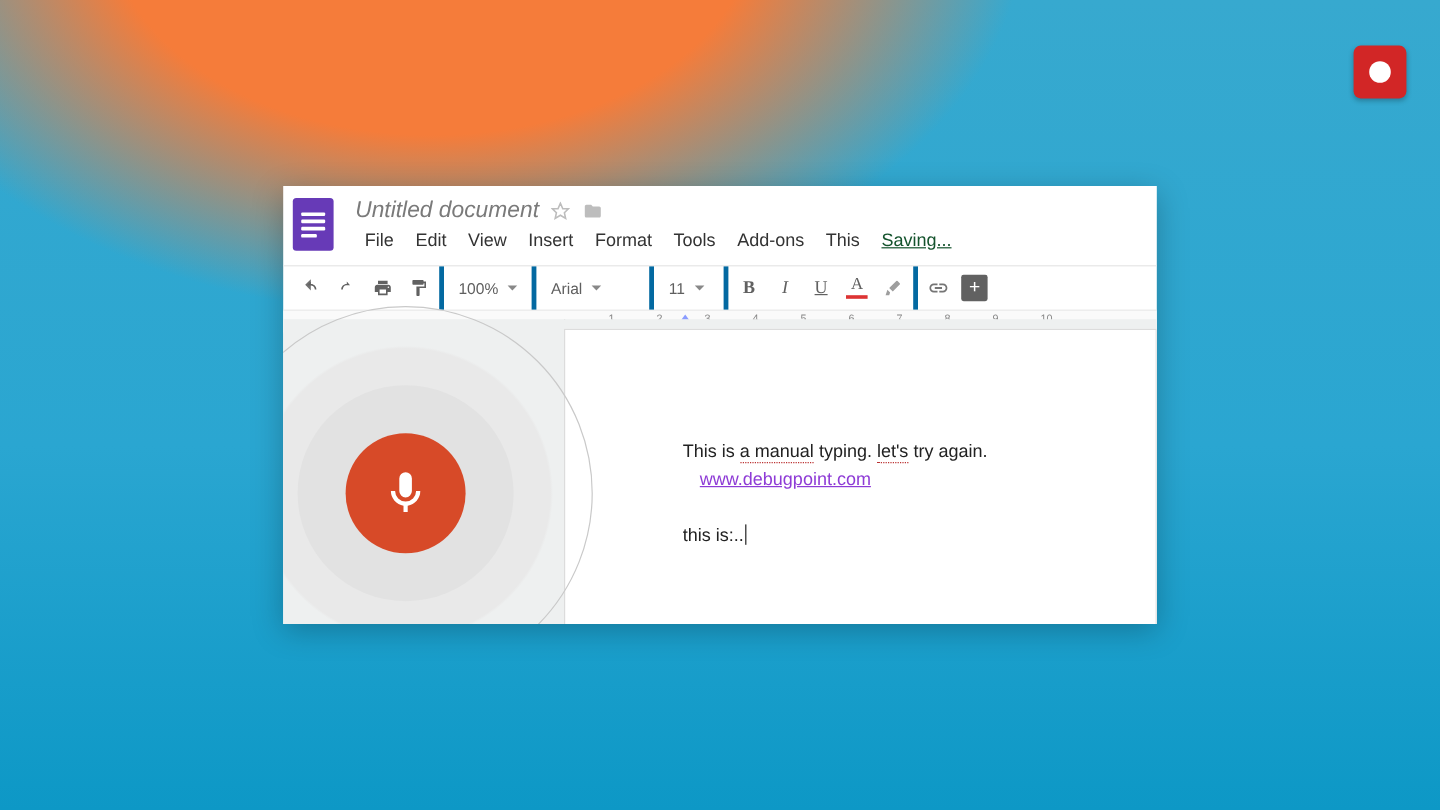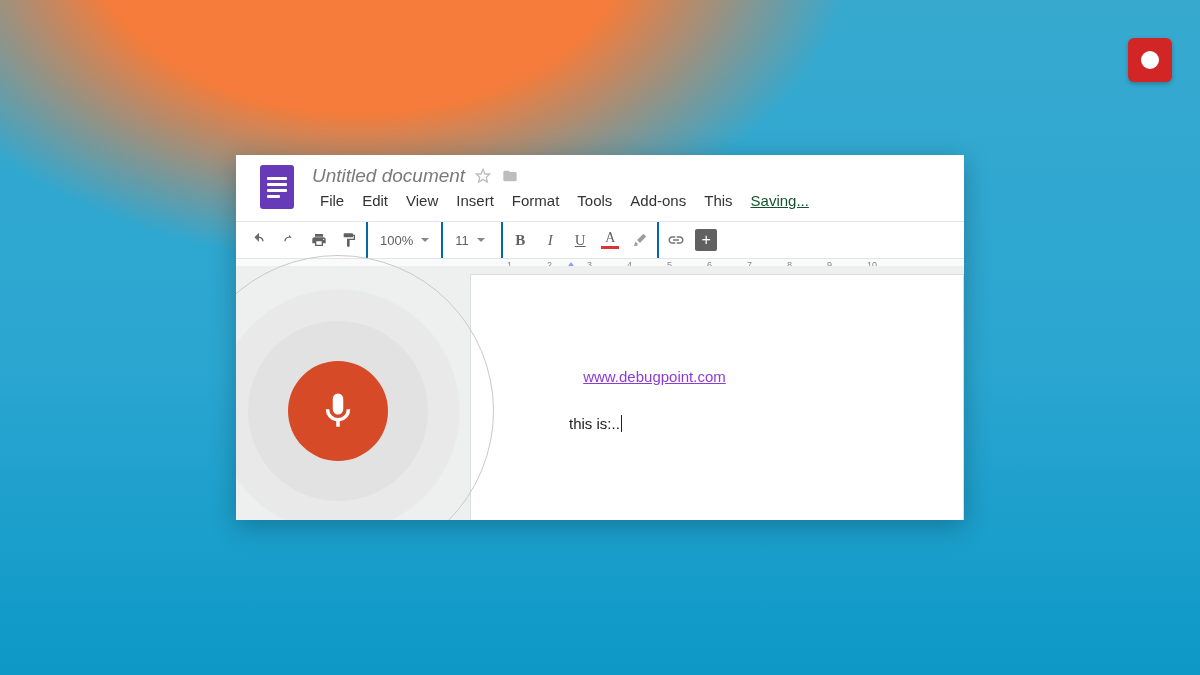--- a/index.html
+++ b/index.html
@@ -15,35 +15,35 @@
     box-shadow:0 2px 4px rgba(0,0,0,.25);
   }
   .rec-indicator .dot{width:18px;height:18px;background:#fff;border-radius:50%;}
   
   .window{
     position:absolute;left:236px;top:155px;width:728px;height:365px;
     background:#fff;box-shadow:0 6px 24px rgba(0,0,0,.25);
     overflow:hidden;
   }
   
-  .titlebar{display:flex;align-items:flex-start;padding:10px 12px 0 24px;height:56px;text-align:right;}
+  .titlebar{display:flex;align-items:flex-start;padding:10px 12px 0 8px;height:56px;text-align:right;}
   .docs-logo{width:34px;height:44px;background:#673ab7;border-radius:3px;position:relative;margin-right:18px;flex:0 0 auto;display:flex;flex-direction:column;justify-content:center;align-items:center;gap:3px;padding:10px 7px;box-sizing:border-box;}
   .docs-logo .bar{height:3px;background:#fff;border-radius:1px;width:100%;}
   .docs-logo .bar.short{width:65%;align-self:flex-start;}
   .title-col{display:flex;flex-direction:column;gap:2px;min-width:0;}
   .title-row{display:flex;align-items:center;gap:10px;}
   .doc-title{font-size:19px;color:#7a7a7a;font-style:italic;white-space:nowrap;}
   .star,.folder{color:#bdbdbd;}
   .star svg,.folder svg{display:block;}
   .menubar{display:flex;gap:2px;align-items:center;font-size:15px;color:#333;}
   .menubar .mi{padding:3px 8px;border-radius:2px;cursor:default;}
   .saving{color:#14532d;text-decoration:underline;margin-left:8px;}
   
   .toolbar{height:36px;border-top:1px solid #e5e5e5;border-bottom:1px solid #e5e5e5;display:flex;align-items:stretch;padding:0 6px;font-size:13px;color:#5f5f5f;}
-  .tb-group{display:flex;align-items:center;border-right:2px solid #0369a1;padding:0 2px;}
+  .tb-group{display:flex;align-items:center;border-right:4px solid #0369a1;padding:0 2px;}
   .tb-btn{width:30px;height:100%;display:flex;align-items:center;justify-content:center;cursor:default;color:#616161;}
   .tb-select{display:flex;align-items:center;gap:8px;padding:0 10px;height:100%;cursor:default;}
   .caret{width:0;height:0;border-left:4px solid transparent;border-right:4px solid transparent;border-top:4px solid #888;}
   .bold{font-weight:700;font-family:Georgia,serif;font-size:15px;}
   .italic{font-style:italic;font-family:Georgia,serif;font-size:15px;}
   .underline{text-decoration:underline;font-family:Georgia,serif;font-size:15px;}
   .textcolor{display:flex;flex-direction:column;align-items:center;gap:1px;}
   .textcolor .A{font-family:Georgia,serif;font-size:14px;line-height:1;}
   .textcolor .underbar{width:18px;height:3px;background:#d33;}
   .highlight svg{color:#9e9e9e;}
@@ -147,20 +147,26 @@
             </svg>
         </div>
       </div>
       <div class="tb-group">
         <div class="tb-select">
           <span>100%</span>
           <span class="caret"></span>
         </div>
       </div>
       <div class="tb-group">
+        <div class="tb-select" style="min-width:70px">
+          <span>Arial</span>
+          <span class="caret"></span>
+        </div>
+      </div>
+      <div class="tb-group">
         <div class="tb-select" style="min-width:34px">
           <span>11</span>
           <span class="caret"></span>
         </div>
       </div>
       <div class="tb-group">
         <div class="tb-btn bold">B</div>
         <div class="tb-btn italic">I</div>
         <div class="tb-btn underline">U</div>
         <div class="tb-btn">
@@ -234,20 +240,23 @@
             <span class="mid"></span>
           </div>
         </div>
       <div class="indent"></div>
       <div class="indent2"></div>
     </div>
 
     <div class="doc-area">
       <div class="page">
         <div class="page-content">
+          <p>
+            <span>This is </span><span class="dotted">a manual</span><span> typing.  </span><span class="dotted">let's</span><span> try again.</span>
+          </p>
           <p>&nbsp;<a class="link-text">www.debugpoint.com</a></p>
           <p>&nbsp;</p>
           <p><span>this is:..</span><span class="cursor-line"></span></p>
         </div>
       </div>
     </div>
 
     <div class="voice">
       <div class="inner">
         <div class="mic">

